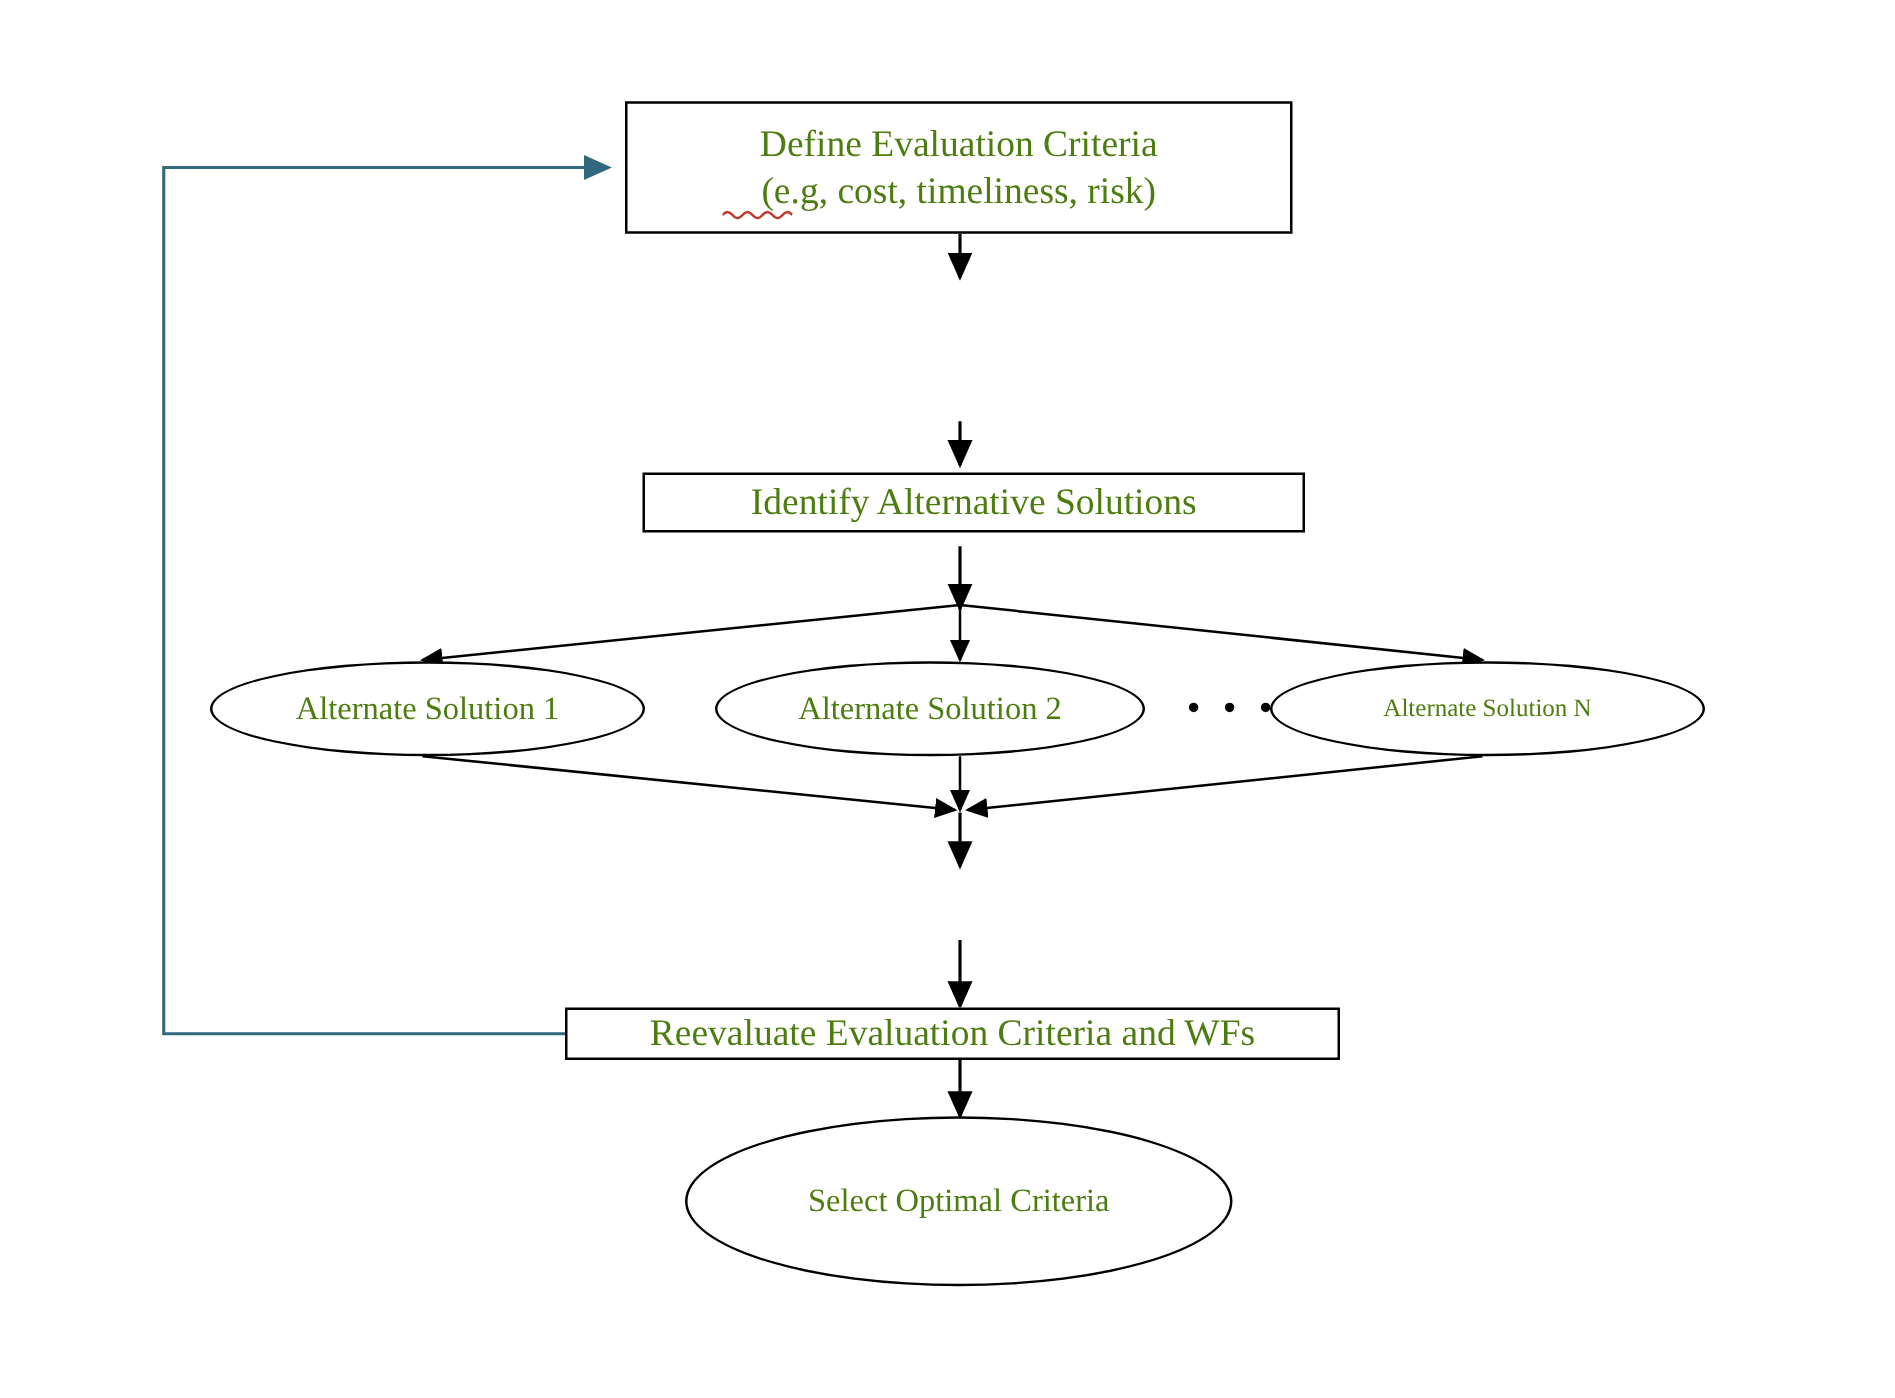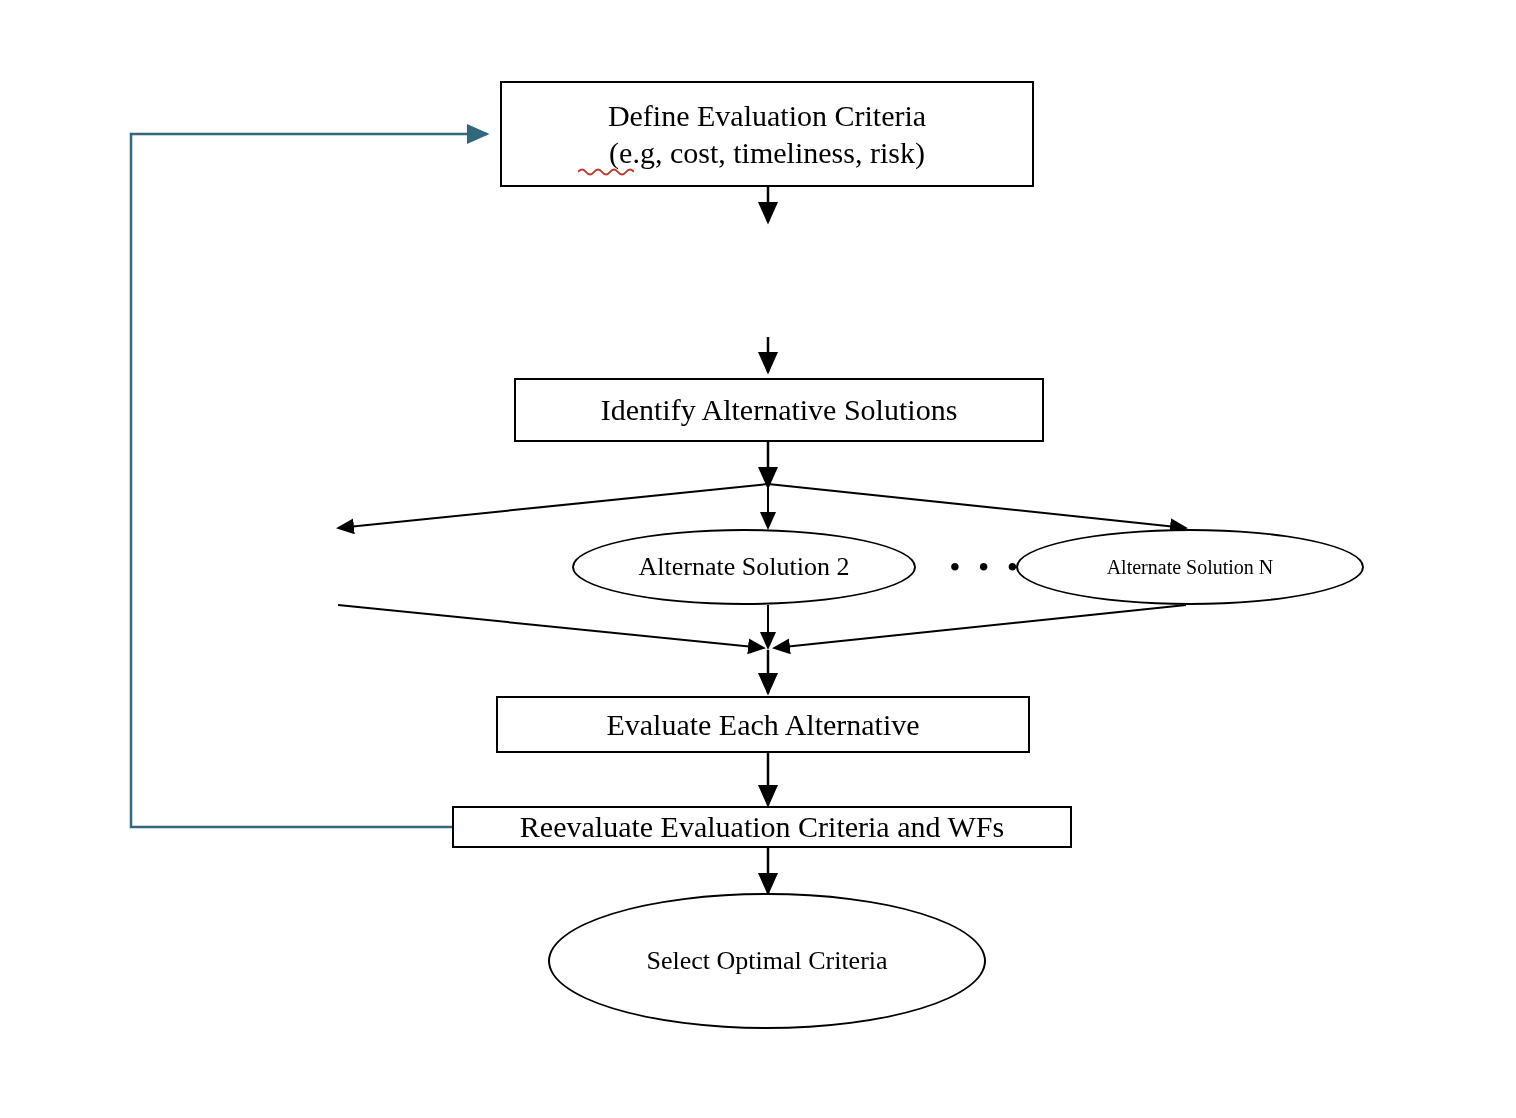--- a/index.html
+++ b/index.html
@@ -15,21 +15,21 @@
     font-family: "Liberation Serif", serif;
     overflow: hidden;
   }
   .node {
     position: absolute;
     box-sizing: border-box;
     display: flex;
     align-items: center;
     justify-content: center;
     text-align: center;
-    color: #000000;
+    color: #4d7c0f;
     background: #ffffff;
     line-height: 1.25;
   }
   .box {
     border: 2px solid #000000;
   }
   .ellipse {
     border: 2px solid #000000;
     border-radius: 50%;
   }
@@ -98,38 +98,38 @@
   <div class="node box" style="left:500px; top:81px; width:534px; height:106px; font-size:30px;">
     <span class="label">Define Evaluation Criteria
 (e.g, cost, timeliness, risk)</span>
   </div>
 
   <svg class="squiggle" style="left:578px; top:166px;" width="56" height="10" viewBox="0 0 56 10">
     <path d="M0,6 Q4,1 8,6 T16,6 T24,6 T32,6 T40,6 T48,6 T56,6" fill="none" stroke="#c0392b" stroke-width="2"></path>
   </svg>
 
 
-  <div class="node box" style="left:514px; top:378px; width:530px; height:64px; font-size:30px;">
+  <div class="node box" style="left:514px; top:378px; width:530px; height:48px; font-size:30px;">
     <span class="label">Identify Alternative Solutions</span>
   </div>
 
+  <div class="node ellipse" style="left:168px; top:529px; width:348px; height:76px; font-size:26px;">
+    <span class="label">Alternate Solution 1</span>
+  </div>
 
   <div class="node ellipse" style="left:572px; top:529px; width:344px; height:76px; font-size:26px;">
     <span class="label">Alternate Solution 2</span>
   </div>
 
   <div class="dots" style="left:950px; top:551px; font-size:28px;">• • •</div>
 
   <div class="node ellipse" style="left:1016px; top:529px; width:348px; height:76px; font-size:20px;">
     <span class="label">Alternate Solution N</span>
   </div>
 
-  <div class="node box" style="left:496px; top:696px; width:534px; height:57px; font-size:30px;">
-    <span class="label">Evaluate Each Alternative</span>
-  </div>
 
   <div class="node box" style="left:452px; top:806px; width:620px; height:42px; font-size:30px;">
     <span class="label">Reevaluate Evaluation Criteria and WFs</span>
   </div>
 
   <div class="node ellipse" style="left:548px; top:893px; width:438px; height:136px; font-size:26px;">
     <span class="label">Select Optimal Criteria</span>
   </div>
 
 </div>

